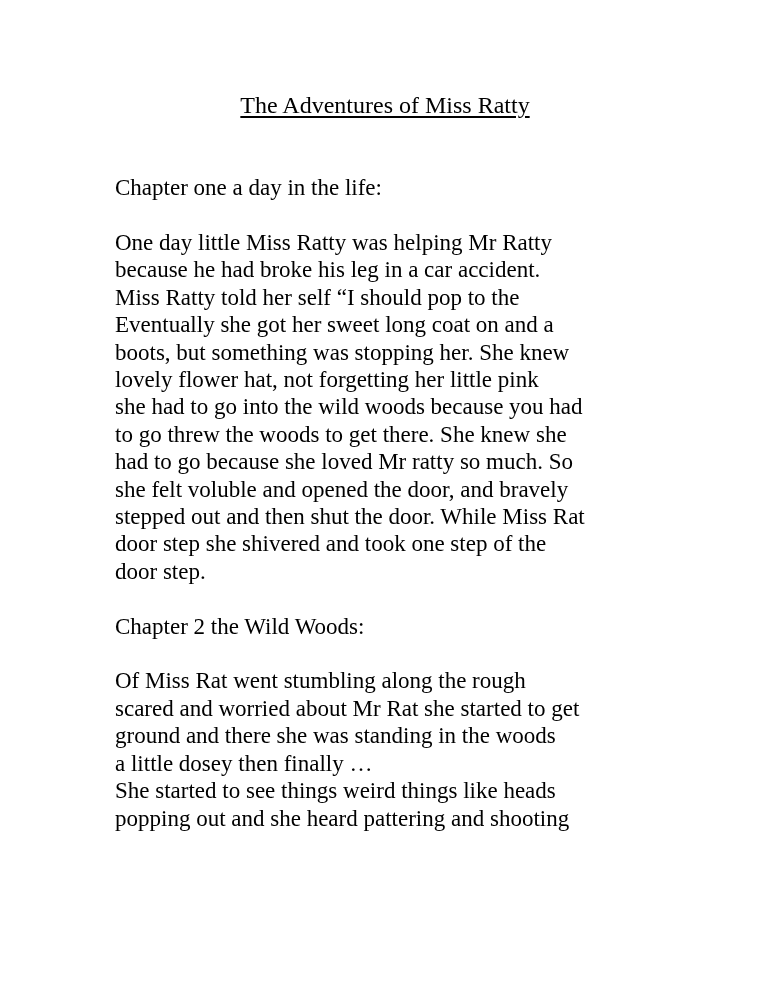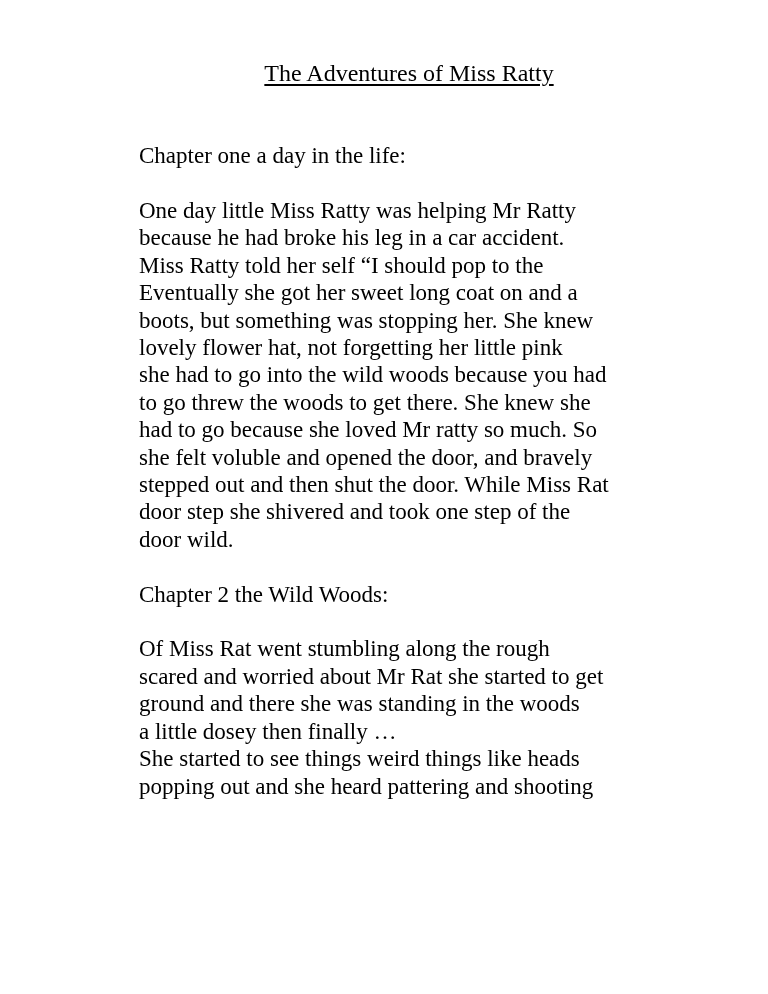--- a/index.html
+++ b/index.html
@@ -10,22 +10,21 @@
   .page {
     position: relative;
     width: 768px;
     height: 994px;
     background: #ffffff;
     color: #000000;
     font-family: "Liberation Serif", "DejaVu Serif", serif;
     overflow: hidden;
   }
   .content {
-    padding: 60px 100px 0 115px;
-    margin-left: 24px;
+    padding: 92px 100px 0 115px;
   }
   .title-line {
     text-align: center;
     font-size: 24px;
     line-height: 27.4px;
     white-space: pre;
     width: 540px;
   }
   .title-line .underlined {
     text-decoration: underline;
@@ -59,21 +58,21 @@
       <div class="doc-line">Miss Ratty told her self “I should pop to the</div>
       <div class="doc-line">Eventually she got her sweet long coat on and a</div>
       <div class="doc-line">boots, but something was stopping her. She knew</div>
       <div class="doc-line">lovely flower hat, not forgetting her little pink</div>
       <div class="doc-line">she had to go into the wild woods because you had</div>
       <div class="doc-line">to go threw the woods to get there. She knew she</div>
       <div class="doc-line">had to go because she loved Mr ratty so much. So</div>
       <div class="doc-line">she felt voluble and opened the door, and bravely</div>
       <div class="doc-line">stepped out and then shut the door. While Miss Rat</div>
       <div class="doc-line">door step she shivered and took one step of the</div>
-      <div class="doc-line">door wild.</div>
+      <div class="doc-line">door step.</div>
     </div>
 
     <div class="blank-1"></div>
 
     <div class="doc-line">Chapter 2 the Wild Woods:</div>
 
     <div class="blank-1"></div>
 
     <div>
       <div class="doc-line">Of Miss Rat went stumbling along the rough</div>

